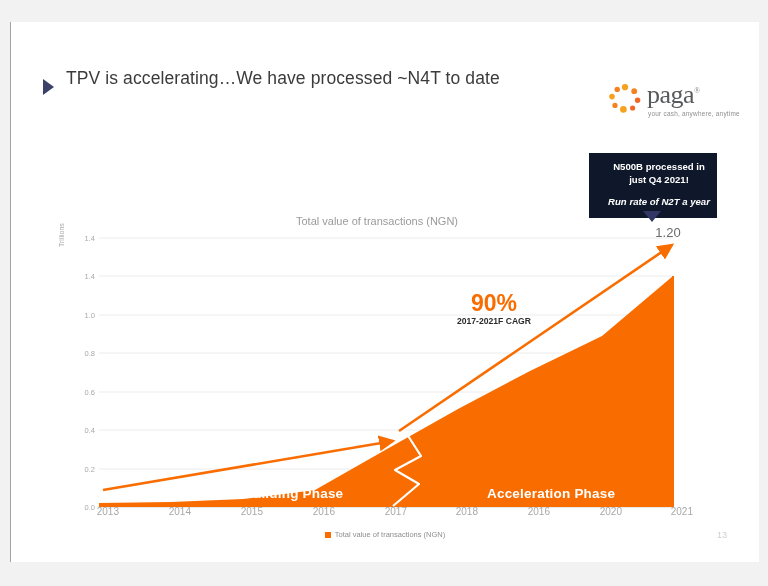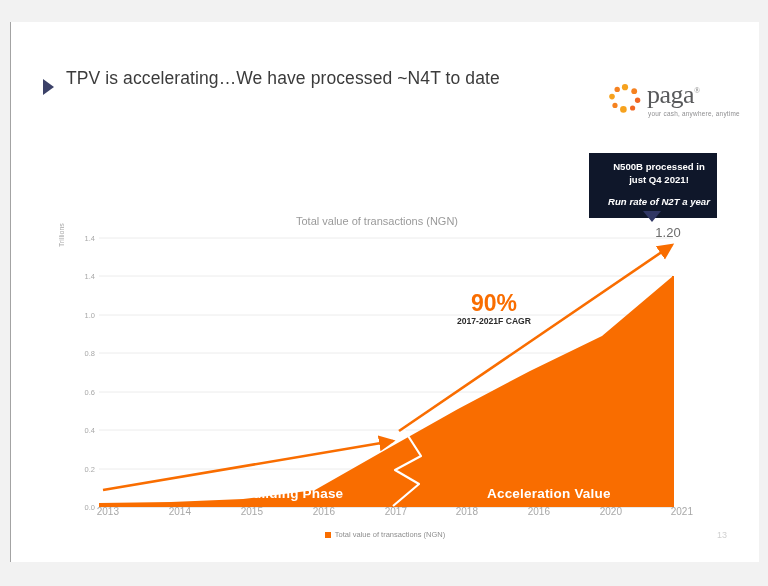--- a/index.html
+++ b/index.html
@@ -213,21 +213,21 @@
   <div class="xlabel" style="left:427px;">2018</div>
   <div class="xlabel" style="left:499px;">2016</div>
   <div class="xlabel" style="left:571px;">2020</div>
   <div class="xlabel" style="left:642px;">2021</div>
 
   <div id="peak-label">1.20</div>
   <div id="cagr-pct">90%</div>
   <div id="cagr-sub">2017-2021F CAGR</div>
 
   <div class="phase-label" style="left:232px; top:464px;">Building Phase</div>
-  <div class="phase-label" style="left:476px; top:464px;">Acceleration Value</div>
+  <div class="phase-label" style="left:476px; top:464px;">Acceleration Phase</div>
 
   <div id="legend">
     <span id="legend-swatch"></span><span id="legend-text">Total value of transactions (NGN)</span>
   </div>
 
   <div id="page-num">13</div>
 
 </div>
 
 </body></html>

